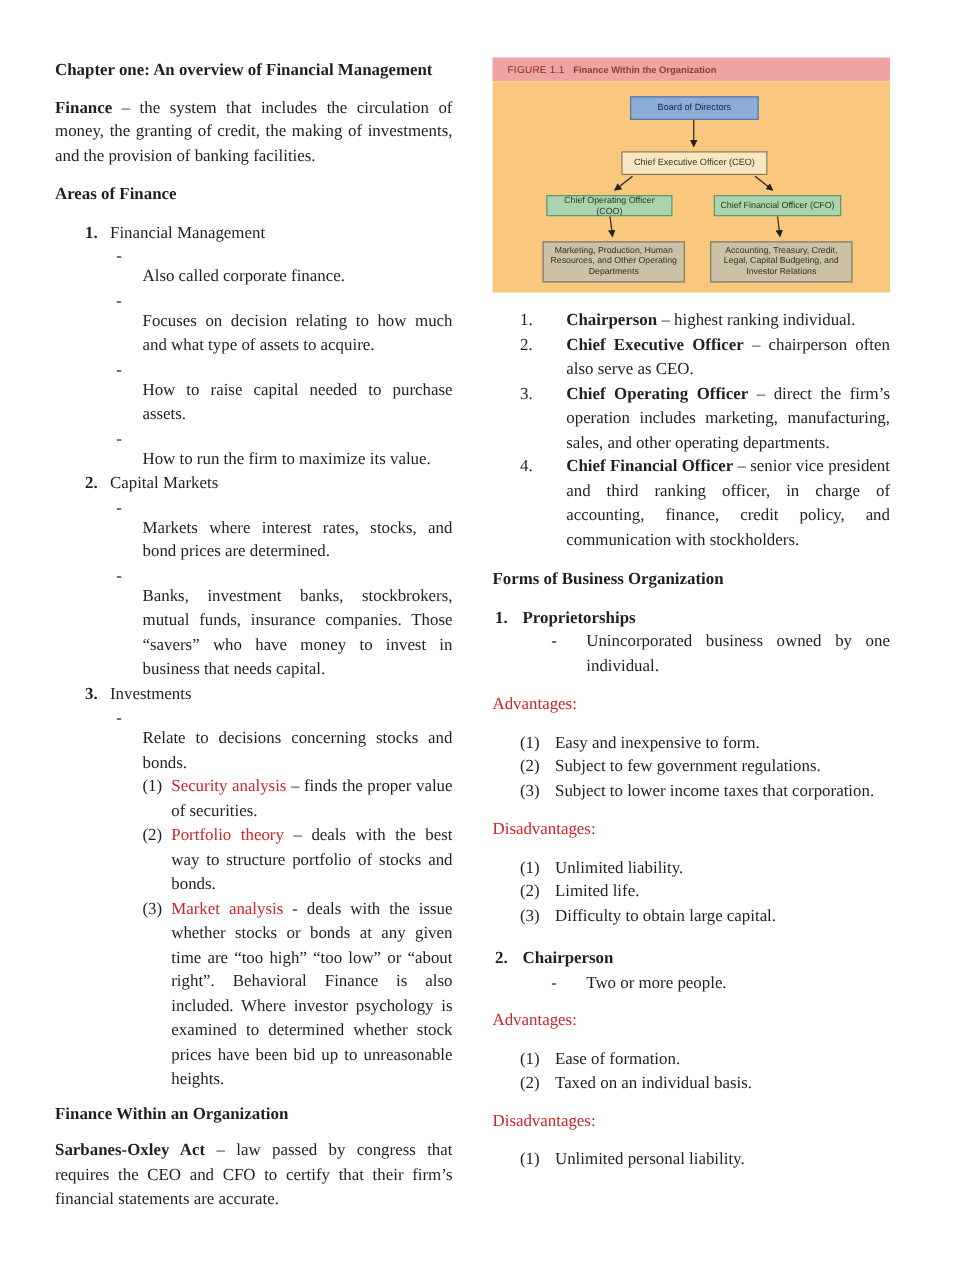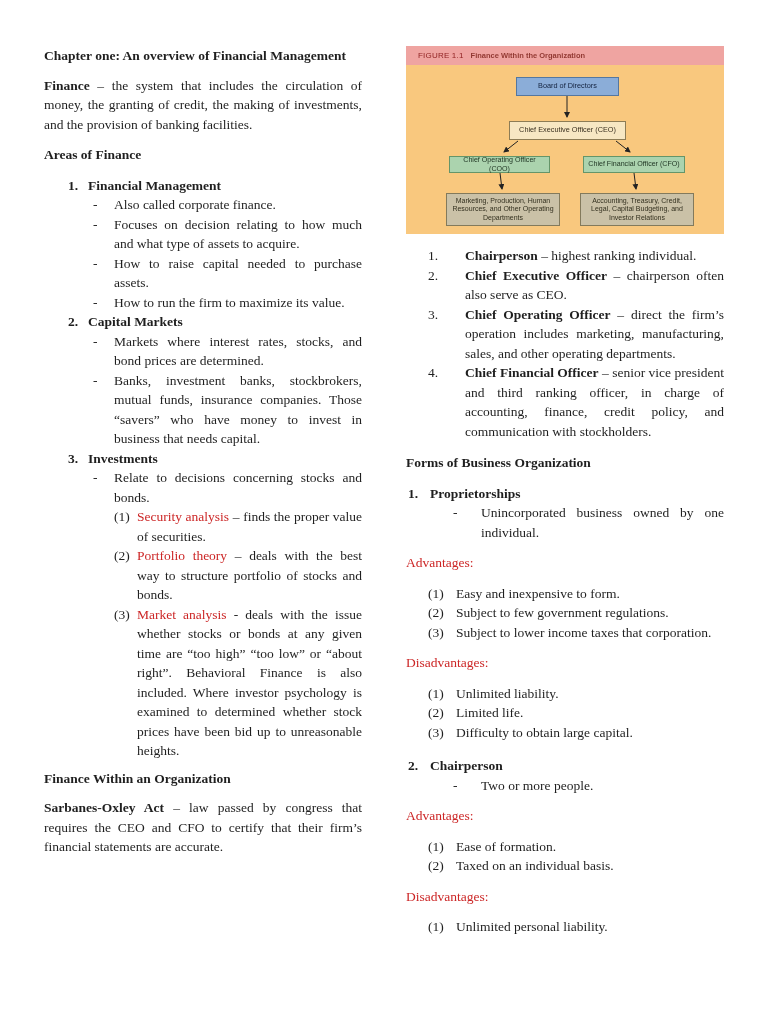--- a/index.html
+++ b/index.html
@@ -3,38 +3,38 @@
 <meta charset="utf-8">
 <style>
   * { margin:0; padding:0; box-sizing:border-box; }
   html,body { background:#ffffff; }
   body {
     width:768px; height:1024px;
     font-family:"Liberation Serif", serif;
     color:var(--text, #1b1b1b);
     overflow:hidden;
   }
-  .page { width:768px; height:1024px; padding:46px 44px 0 44px; display:flex; gap:44px; overflow:hidden; background:#ffffff; }
+  .page { width:768px; height:1024px; padding:46px 44px 0 44px; display:flex; gap:32px; overflow:hidden; background:#ffffff; }
   .col { width:318px; flex:0 0 318px; font-size:13.5px; line-height:19.5px; }
   h1,h2 { font-size:13.5px; font-weight:bold; }
   .just { text-align:justify; text-align-last:left; }
   .red { color:var(--accent_red, #cc2626); }
   b { font-weight:bold;font-family:Liberation Serif, serif; }
 
   .mb10 { margin-bottom:10px; } .mb11 { margin-bottom:11px; }
   .mt8 { margin-top:8px; } .mt12 { margin-top:12px; } .mt14 { margin-top:14px; }
   .mtb11 { margin:11px 0; }
 
   
   .li1 { display:flex; }
   .li1 .num1 { flex:0 0 20px; margin-left:24px; font-weight:bold; }
-  .li1 .t1 { font-weight:bold; }
+  .li1 .t1 { font-weight:normal; }
   .brow { display:flex; }
   .brow .dash { flex:0 0 21px; margin-left:49px; }
-  .brow .btext { flex:1; }
+  .brow .btext { flex:1;margin-top:16px; }
   .srow { display:flex; }
   .srow .snum { flex:0 0 23px; margin-left:70px; }
   .srow .stext { flex:1; }
 
   
   .orow { display:flex; }
   .orow .onum { flex:0 0 25px; margin-left:22px; }
   .orow .otext { flex:1;margin-left:12px; }
   .frow { display:flex; }
   .frow .fnum { flex:0 0 22px; margin-left:2px; font-weight:bold; }

